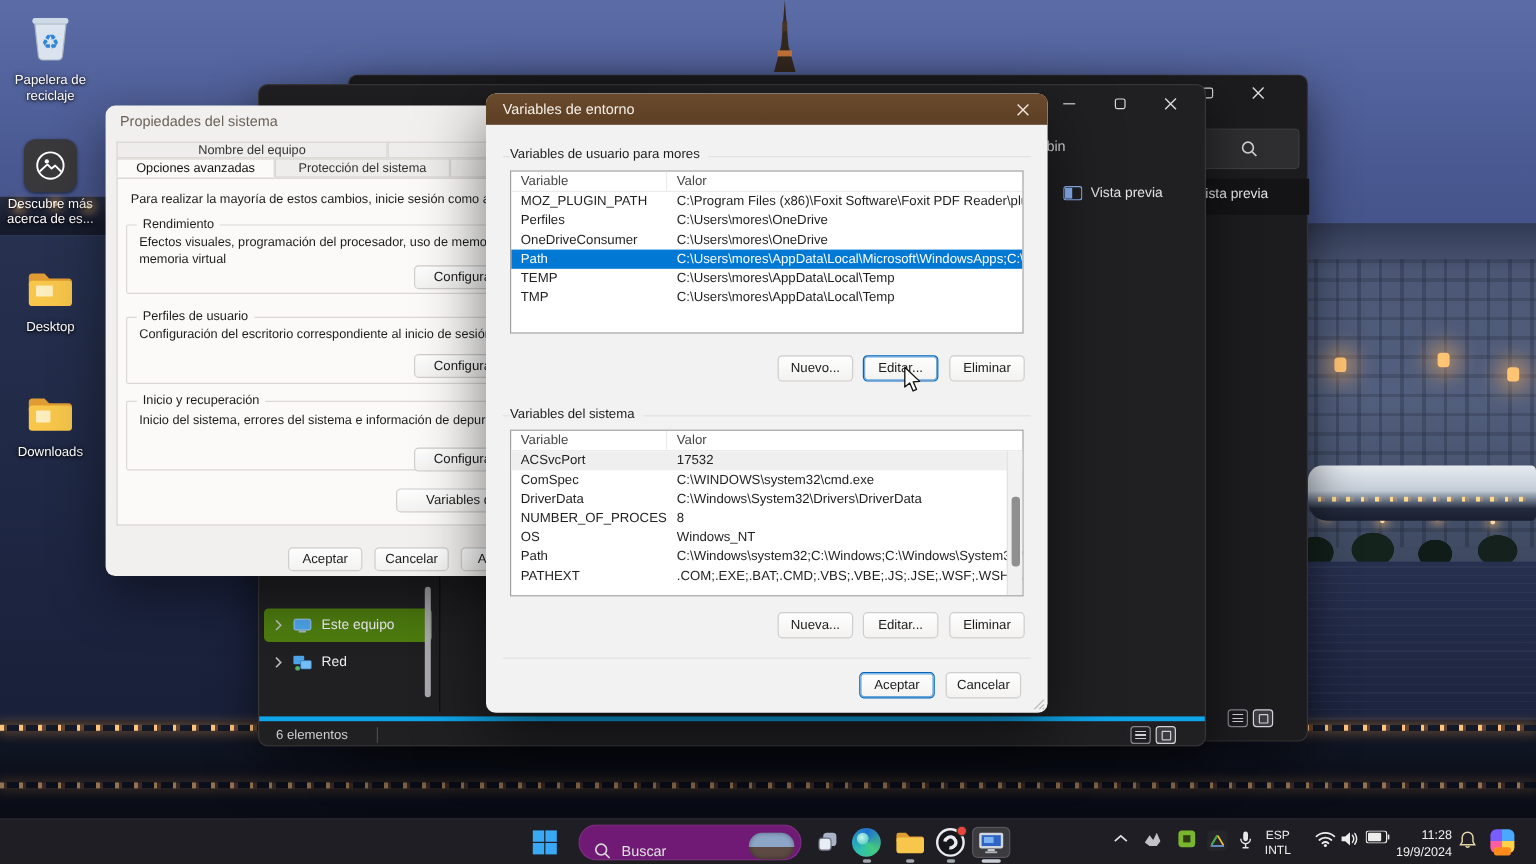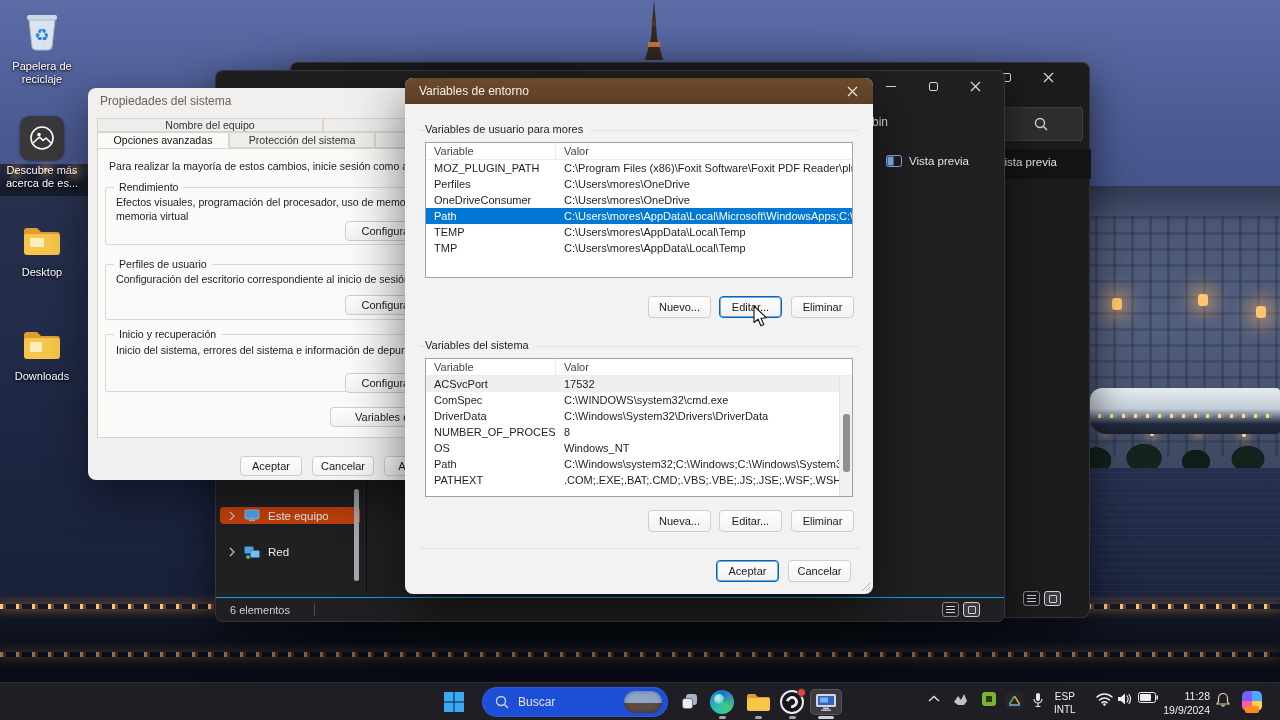--- a/index.html
+++ b/index.html
@@ -185,21 +185,21 @@
         </svg>
     </div>
     <div style="position:absolute;left:656px;top:44px;font-size:12px;color:#dcdcdf">bin</div>
     <div class="tbtn" style="left:670px;top:84px">
       <svg width="16" height="12">
           <rect x="0.5" y="0.5" width="15" height="11" rx="2" fill="none" stroke="#8ab4f8" stroke-width="1"></rect>
           <rect x="1.5" y="1.5" width="6" height="9" fill="#8ab4f8"></rect>
         </svg>
       <span>Vista previa</span>
     </div>
-    <div class="treeitem" style="left:4px;top:436px;width:140px;height:17px;background:#c2410c">
+    <div class="treeitem" style="left:4px;top:436px;width:140px;height:28px;background:#4d7c0f">
       <svg width="8" height="10">
           <path d="M2 1 L6 5 L2 9" fill="none" stroke="#bbb" stroke-width="1.3"></path>
         </svg>
       <svg width="16" height="13">
           <rect x="1" y="1" width="14" height="9" rx="1.5" fill="#4da3e8" stroke="#9fcaf2" stroke-width="0.8"></rect>
           <rect x="5" y="10.5" width="6" height="1.6" fill="#9fb3c8"></rect>
         </svg>
       <span>Este equipo</span>
     </div>
     <div class="treeitem" style="left:4px;top:468px;width:140px;height:26px">
@@ -208,21 +208,21 @@
         </svg>
       <svg width="16" height="13">
           <rect x="0.5" y="0.5" width="9" height="7" rx="1" fill="#4da3e8"></rect>
           <rect x="6.5" y="4.5" width="9" height="7" rx="1" fill="#72bef5" stroke="#2e6da8" stroke-width="0.6"></rect>
           <circle cx="4" cy="11" r="2" fill="#56b06a"></circle>
         </svg>
       <span>Red</span>
     </div>
     <div style="position:absolute;left:138px;top:418px;width:5px;height:92px;background:#a9a9ad;border-radius:3px"></div>
     <div style="position:absolute;left:150px;top:96px;bottom:28px;width:1px;background:#0d0d0f"></div>
-    <div style="position:absolute;left:0;top:526px;width:100%;height:26px;border-top:1px solid #0ea5e9">
+    <div style="position:absolute;left:0;top:526px;width:100%;height:26px;border-top:4px solid #0ea5e9">
       <span style="position:absolute;left:14px;top:6px;font-size:11px;color:#cfcfd2">6 elementos</span>
       <span style="position:absolute;left:98px;top:5px;width:1px;height:13px;background:#4a4a4e"></span>
       <div style="position:absolute;left:726px;top:4px;display:flex;gap:4px">
         <span class="vicon">
             <span class="glyph-lines"></span>
           </span>
         <span class="vicon on">
             <span class="glyph-square"></span>
           </span>
       </div>
@@ -367,21 +367,21 @@
 
   <div class="taskbar">
     <div class="tb-ic" style="left:440px">
       <svg width="22" height="22">
           <rect x="1" y="1" width="9.5" height="9.5" fill="#39a8f5"></rect>
           <rect x="11.5" y="1" width="9.5" height="9.5" fill="#39a8f5"></rect>
           <rect x="1" y="11.5" width="9.5" height="9.5" fill="#39a8f5"></rect>
           <rect x="11.5" y="11.5" width="9.5" height="9.5" fill="#39a8f5"></rect>
         </svg>
     </div>
-    <div style="position:absolute;left:482px;top:4px;width:186px;height:30px;border-radius:15px;background:#1d4ed8;border:1px solid rgba(255,255,255,.09);display:flex;align-items:center">
+    <div style="position:absolute;left:482px;top:4px;width:186px;height:30px;border-radius:15px;background:#701a75;border:1px solid rgba(255,255,255,.09);display:flex;align-items:flex-end">
       <svg style="margin-left:12px" width="14" height="14">
           <circle cx="6" cy="6" r="4.5" fill="none" stroke="#d6d6d6" stroke-width="1.4"></circle>
           <path d="M9.5 9.5 L13 13" stroke="#d6d6d6" stroke-width="1.4"></path>
         </svg>
       <span style="margin-left:9px;font-size:12px;color:#e2e2e2">Buscar</span>
       <span style="position:absolute;right:5px;width:38px;height:22px;border-radius:11px;background:linear-gradient(180deg,#8da6c8 0 55%,#5c4a42 55% 100%);box-shadow:inset 0 0 4px rgba(0,0,0,.4)"></span>
     </div>
     <div class="tb-ic" style="left:676px">
       <span style="position:relative;width:16px;height:16px">
         <span style="position:absolute;left:4px;top:0;width:11px;height:11px;border-radius:3px;background:#aab3c5"></span>

